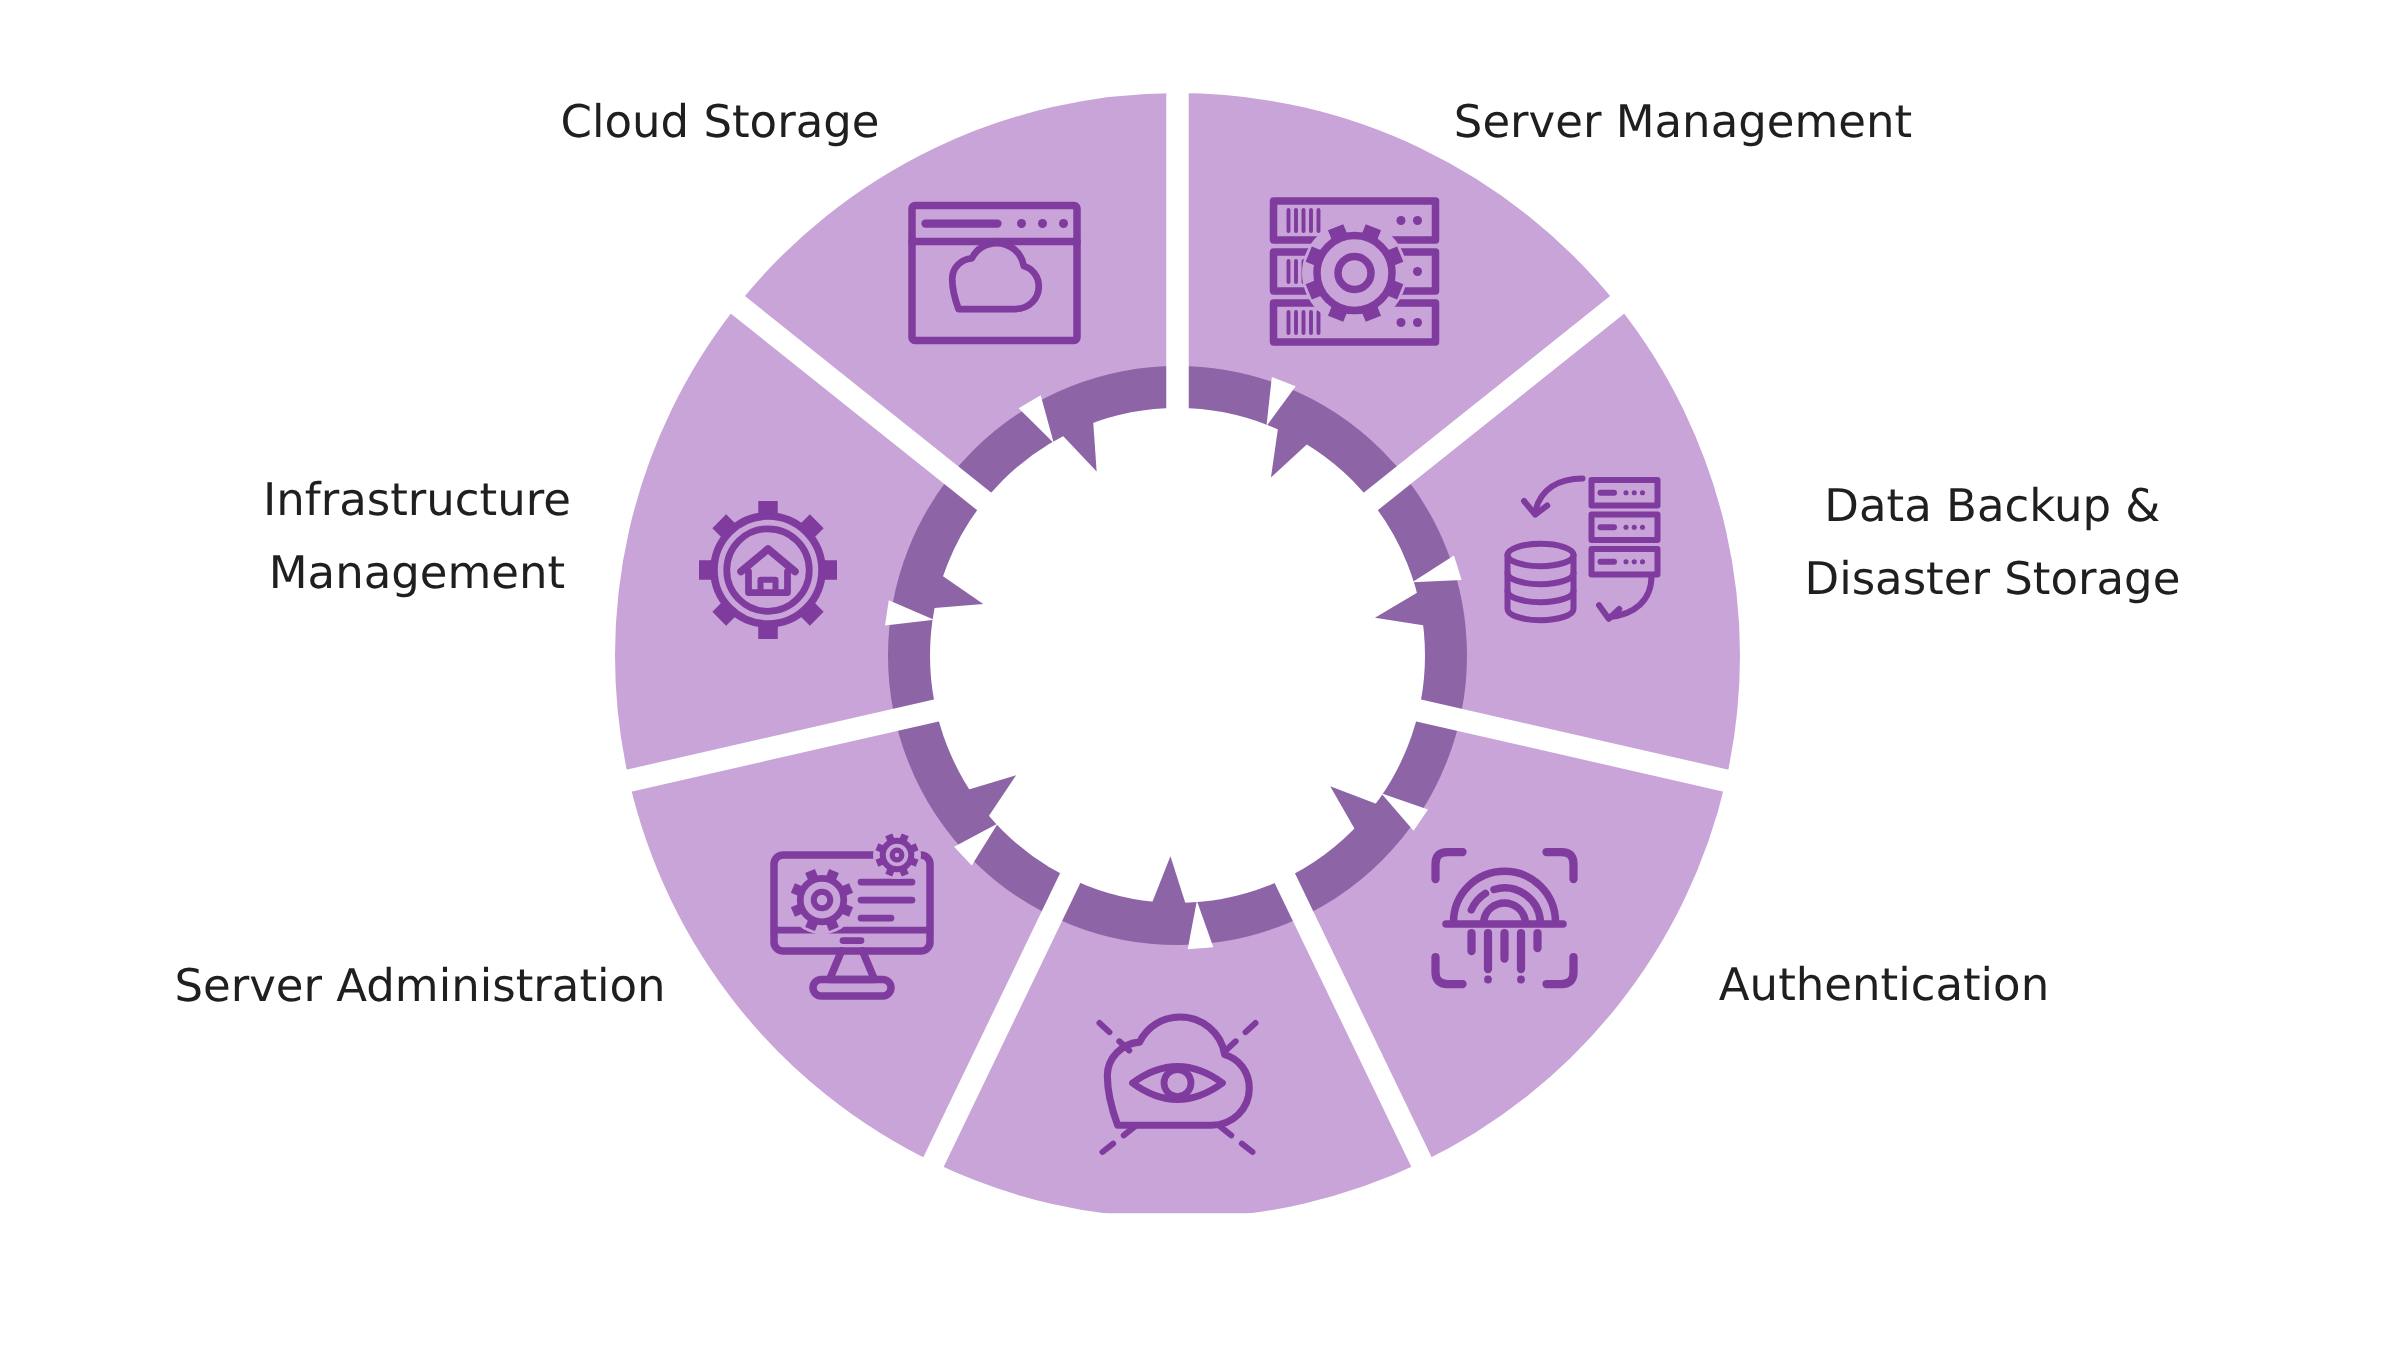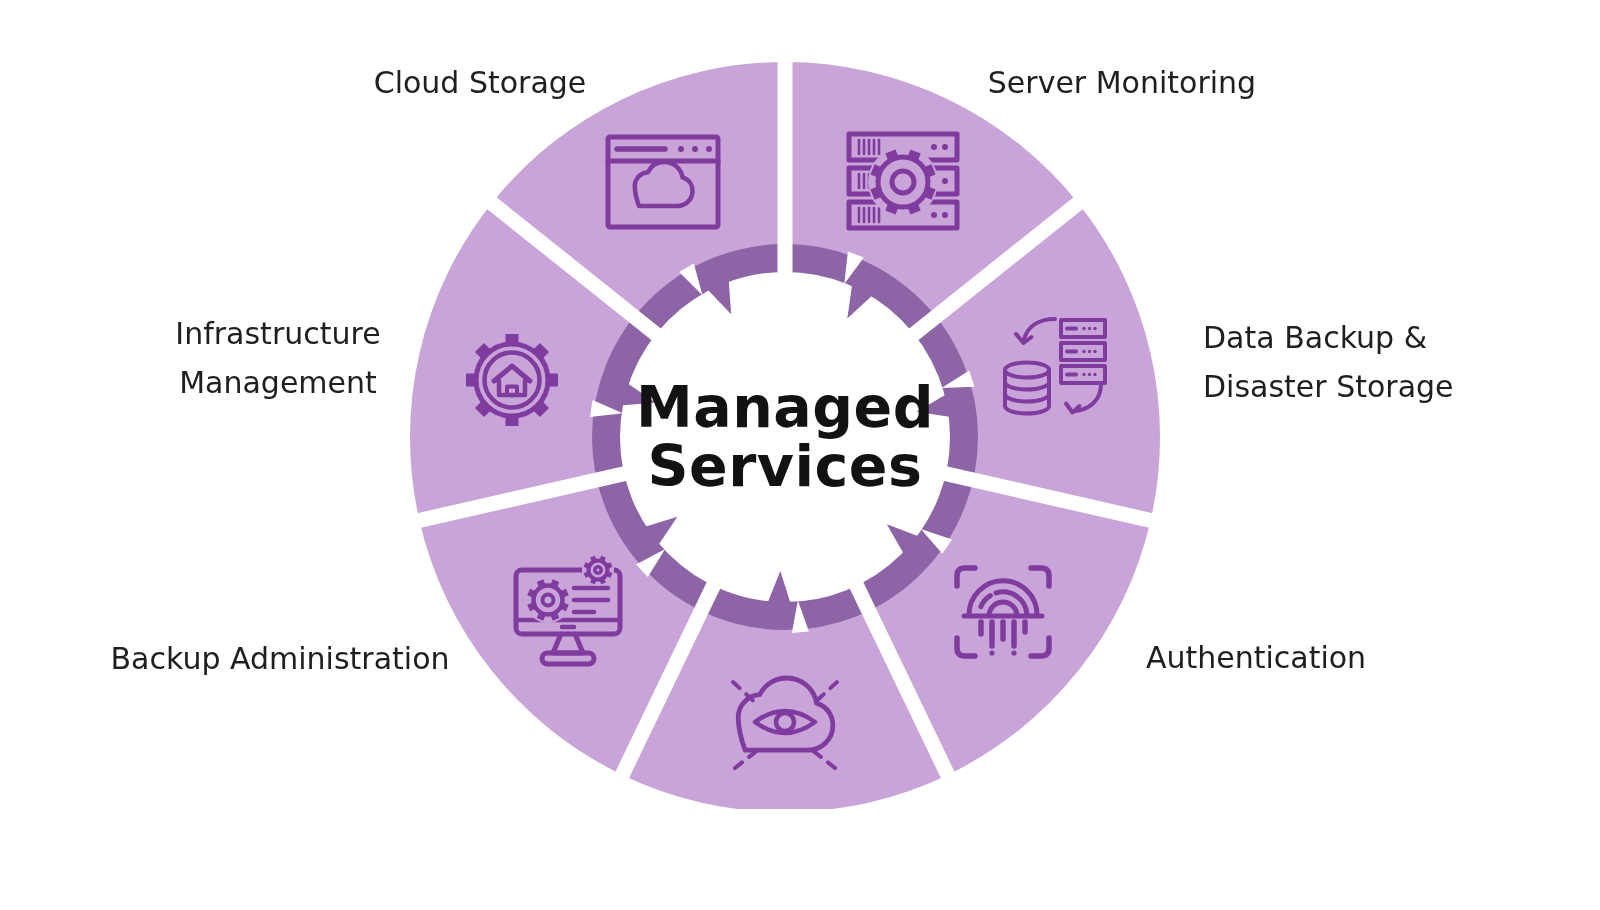--- a/index.html
+++ b/index.html
@@ -6,21 +6,21 @@
   .canvas{
     position:relative;width:1600px;height:809px;overflow:hidden;
     background:#ffffff;font-family:"DejaVu Sans","Liberation Sans",sans-serif;
   }
   #donut-svg{position:absolute;left:0;top:0;}
   .seg-label{
     position:absolute;color:#1f1f1f;font-size:30px;font-weight:500;
     white-space:nowrap;line-height:49px;text-align:center;
     transform:translate(-50%,-50%);
   }
-  .seg-label.left-align{text-align:left;transform:translate(0,-50%);}
+  .seg-label.left-align{text-align:center;transform:translate(0,-50%);}
   .seg-label span{display:block;}
   .center-title{
     position:absolute;left:785px;top:437px;transform:translate(-50%,-50%);
     color:#121212;font-size:57px;font-weight:800;line-height:1.04;
     text-align:center;white-space:nowrap;letter-spacing:.5px;
   }
   .center-title span{display:block;}
   .icon-box{position:absolute;transform:translate(-50%,-50%);}
   .icon-box svg{display:block;}
 </style>
@@ -223,35 +223,31 @@
         <path fill="none" stroke="#7f3b9e" stroke-width="5" stroke-linecap="round" stroke-linejoin="round" d="M40 59 L58 44 L76 59"></path>
         <path fill="none" stroke="#7f3b9e" stroke-width="4.5" stroke-linecap="round" stroke-linejoin="round" d="M45 59 V73 H71 V59"></path>
         <path fill="none" stroke="#7f3b9e" stroke-width="4" stroke-linecap="round" stroke-linejoin="round" d="M53 73 V64.5 H63 V73"></path>
       </svg>
   </div>
 
   <div class="seg-label" style="left:480px;top:82px;">
     <span>Cloud Storage</span>
   </div>
   <div class="seg-label" style="left:1122px;top:82px;">
-    <span>Server Monitoring</span>
+    <span>Server Management</span>
   </div>
   <div class="seg-label left-align" style="left:1203px;top:362px;">
     <span>Data Backup &amp;</span>
     <span>Disaster Storage</span>
   </div>
   <div class="seg-label" style="left:1256px;top:657px;text-align:center;">
     <span>Authentication</span>
   </div>
   <div class="seg-label" style="left:280px;top:658px;">
-    <span>Backup Administration</span>
+    <span>Server Administration</span>
   </div>
   <div class="seg-label" style="left:278px;top:358px;">
     <span>Infrastructure</span>
     <span>Management</span>
   </div>
 
-  <div class="center-title">
-    <span>Managed</span>
-    <span>Services</span>
-  </div>
 
 </div>
 
 </body></html>

